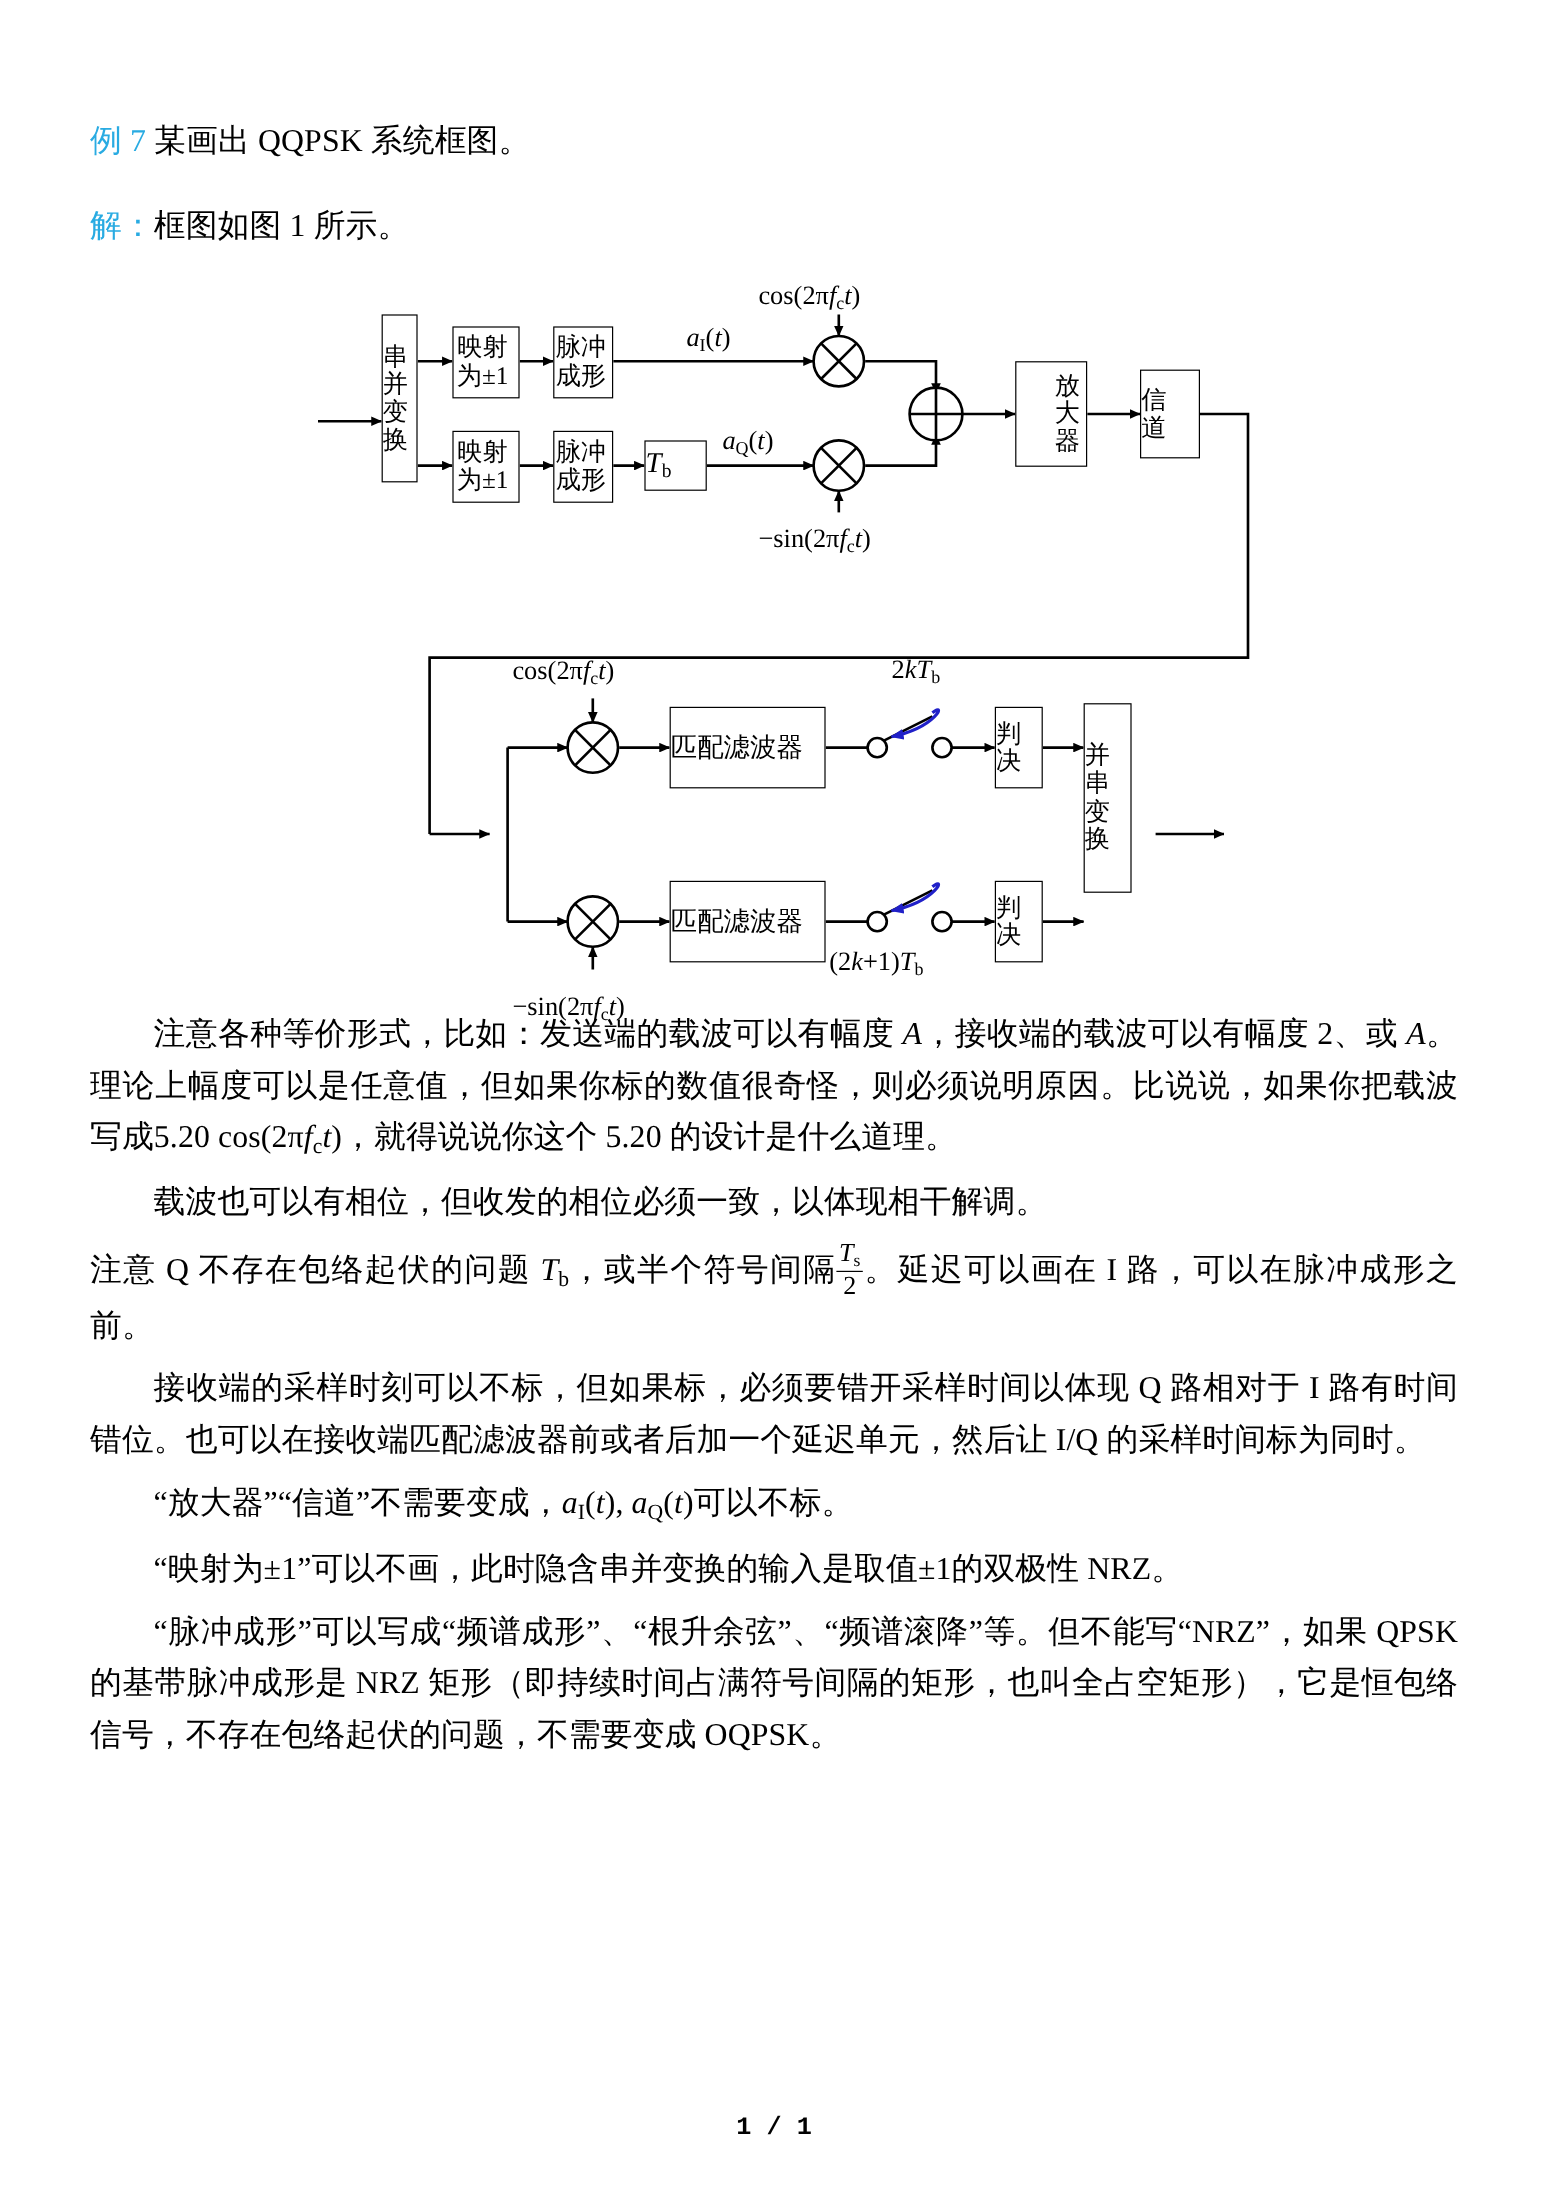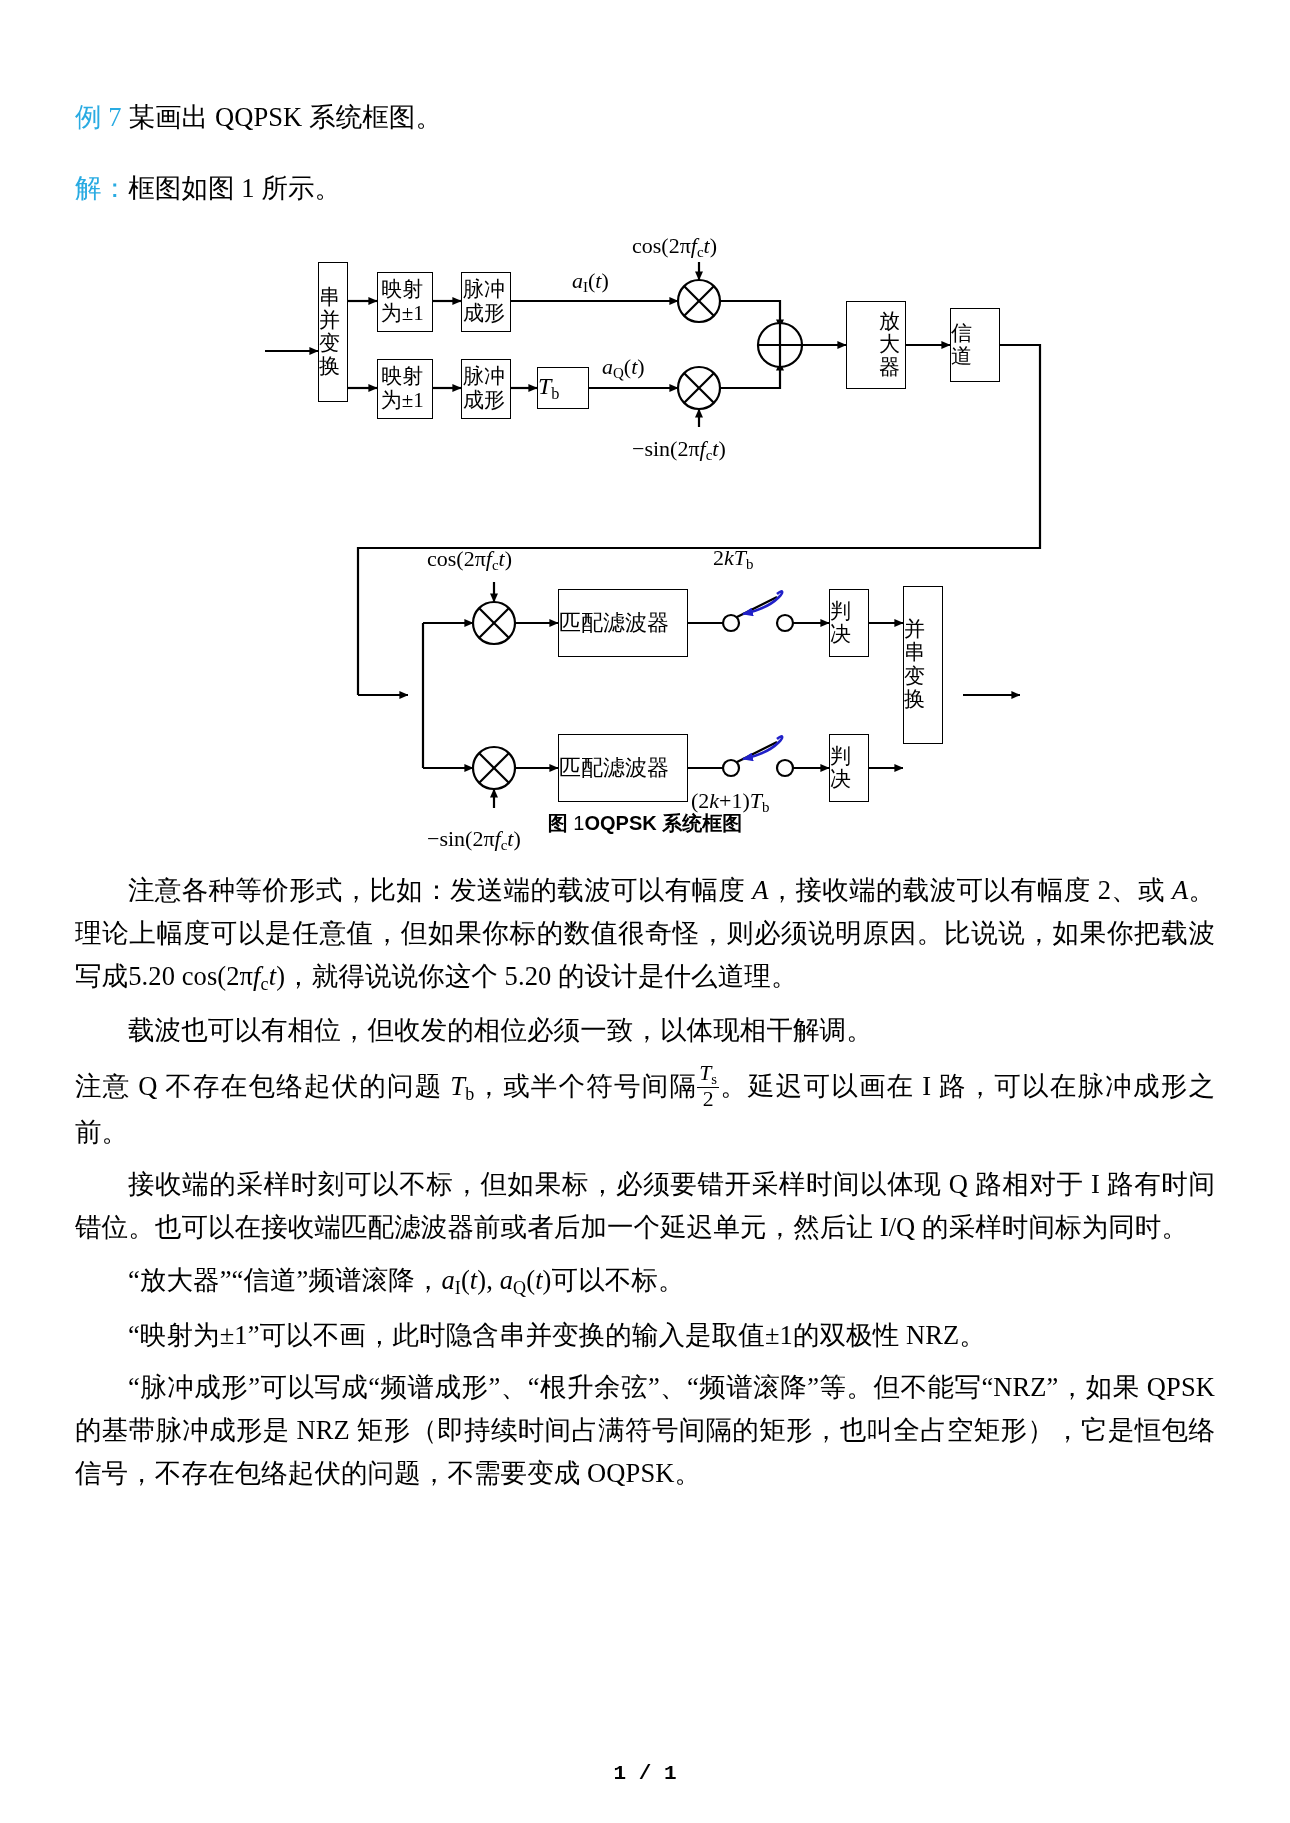--- a/index.html
+++ b/index.html
@@ -268,43 +268,39 @@
       <div class="blk" style="left:828px; top:358px; width:40px; height:158px;">
         <span style="display:block; width:1em; line-height:1.12;">并串变换</span>
       </div>
 
       <div class="lbl" style="left:352px; top:318px;">
         cos(2<span class="mup">π</span><span class="mi">f</span><span class="sub">c</span><span class="mi">t</span>)
       </div>
       <div class="lbl" style="left:352px; top:598px;">
         −sin(2<span class="mup">π</span><span class="mi">f</span><span class="sub">c</span><span class="mi">t</span>)
       </div>
-      <div class="lbl" style="left:638px; top:317px;">
+      <div class="lbl" style="left:668px; top:317px;">
         2<span class="mi">k</span><span class="mi">T</span><span class="sub">b</span>
       </div>
       <div class="lbl" style="left:616px; top:560px;">
         (2<span class="mi">k</span>+1)<span class="mi">T</span><span class="sub">b</span>
       </div>
 
     </div>
 
-    <div class="fig-caption">
-      <b>图</b>
-      <span>1</span><b>OQPSK 系统框图</b>
-    </div>
 
     <p class="para indent" style="margin-top:32px;"><span>注意各种等价形式，比如：发送端的载波可以有幅度 </span><span class="mi">A</span><span>，接收端的载波可以有幅度 2、或 </span><span class="mi">A</span><span>。理论上幅度可以是任意值，但如果你标的数值很奇怪，则必须说明原因。比说说，如果你把载波写成</span><span>5.20 cos(2<span class="mup">π</span><span class="mi">f</span><span class="sub">c</span><span class="mi">t</span>)</span><span>，就得说说你这个 5.20 的设计是什么道理。</span></p>
 
     <p class="para indent">载波也可以有相位，但收发的相位必须一致，以体现相干解调。</p>
 
     <p class="para"><span>注意 Q 不存在包络起伏的问题 </span><span class="mi">T<span class="sub">b</span></span><span>，或半个符号间隔</span><span class="frac"><span class="num mi">T<span class="sub">s</span></span><span class="den">2</span></span><span>。延迟可以画在 I 路，可以在脉冲成形之前。</span></p>
 
     <p class="para indent">接收端的采样时刻可以不标，但如果标，必须要错开采样时间以体现 Q 路相对于 I 路有时间错位。也可以在接收端匹配滤波器前或者后加一个延迟单元，然后让 I/Q 的采样时间标为同时。</p>
 
-    <p class="para indent"><span>“放大器”“信道”频谱滚降，</span><span><span class="mi">a</span><span class="sub">I</span>(<span class="mi">t</span>), <span class="mi">a</span><span class="sub">Q</span>(<span class="mi">t</span>)</span><span>可以不标。</span></p>
+    <p class="para indent"><span>“放大器”“信道”不需要变成，</span><span><span class="mi">a</span><span class="sub">I</span>(<span class="mi">t</span>), <span class="mi">a</span><span class="sub">Q</span>(<span class="mi">t</span>)</span><span>可以不标。</span></p>
 
     <p class="para indent">“映射为±1”可以不画，此时隐含串并变换的输入是取值±1的双极性 NRZ。</p>
 
     <p class="para indent">“脉冲成形”可以写成“频谱成形”、“根升余弦”、“频谱滚降”等。但不能写“NRZ”，如果 QPSK 的基带脉冲成形是 NRZ 矩形（即持续时间占满符号间隔的矩形，也叫全占空矩形），它是恒包络信号，不存在包络起伏的问题，不需要变成 OQPSK。</p>
 
   </div>
 
   <div class="pagenum">1 / 1</div>
 </div>
 

